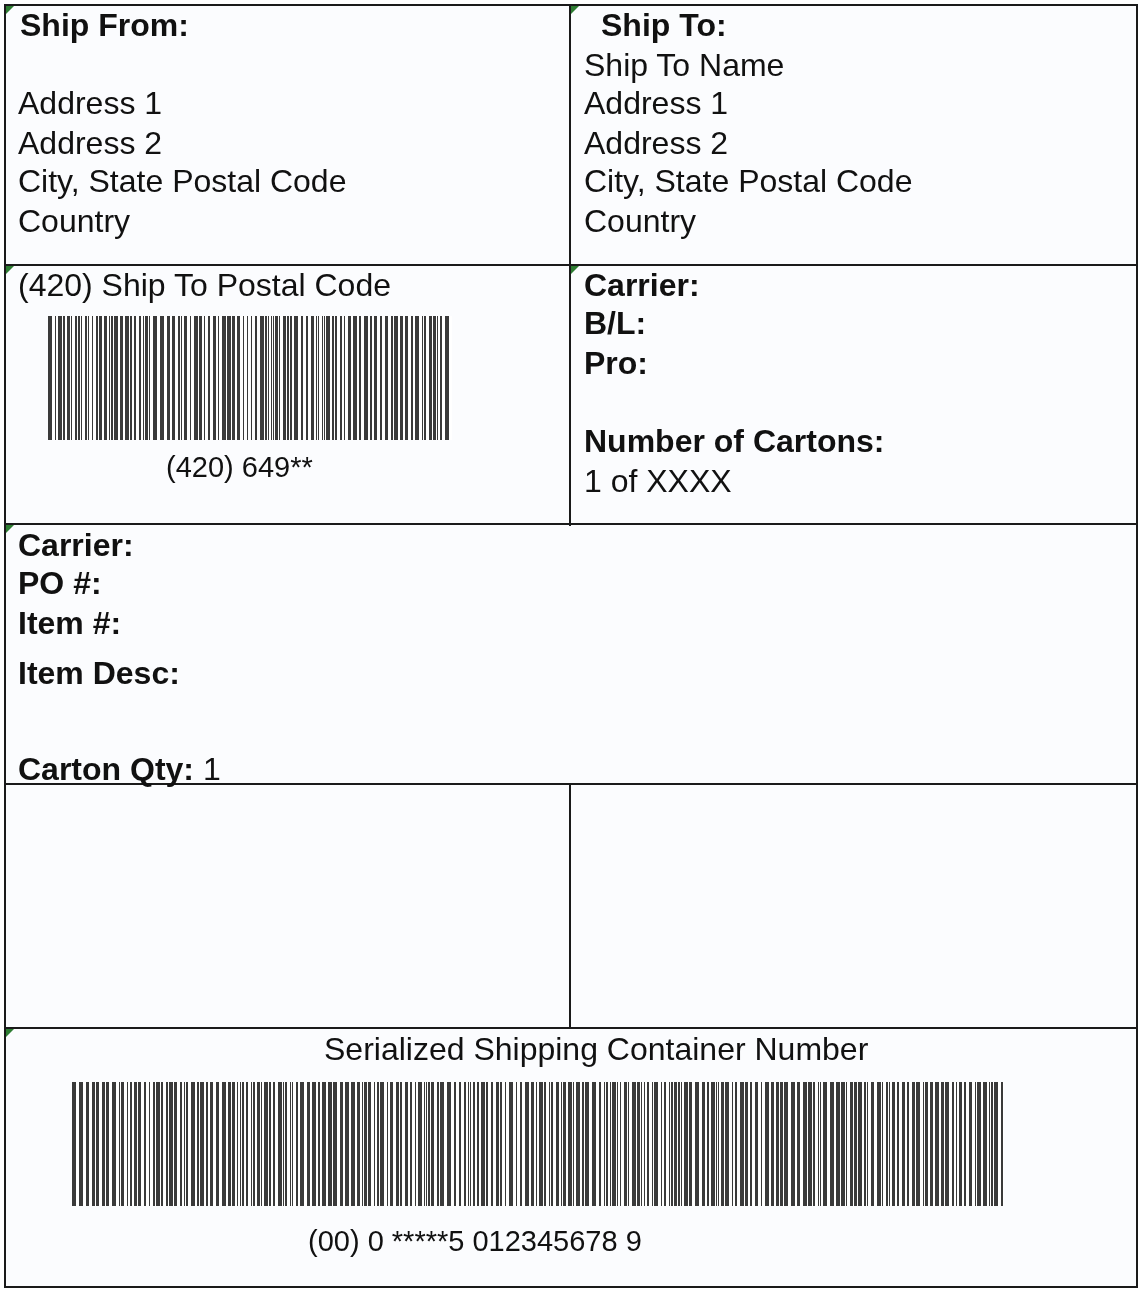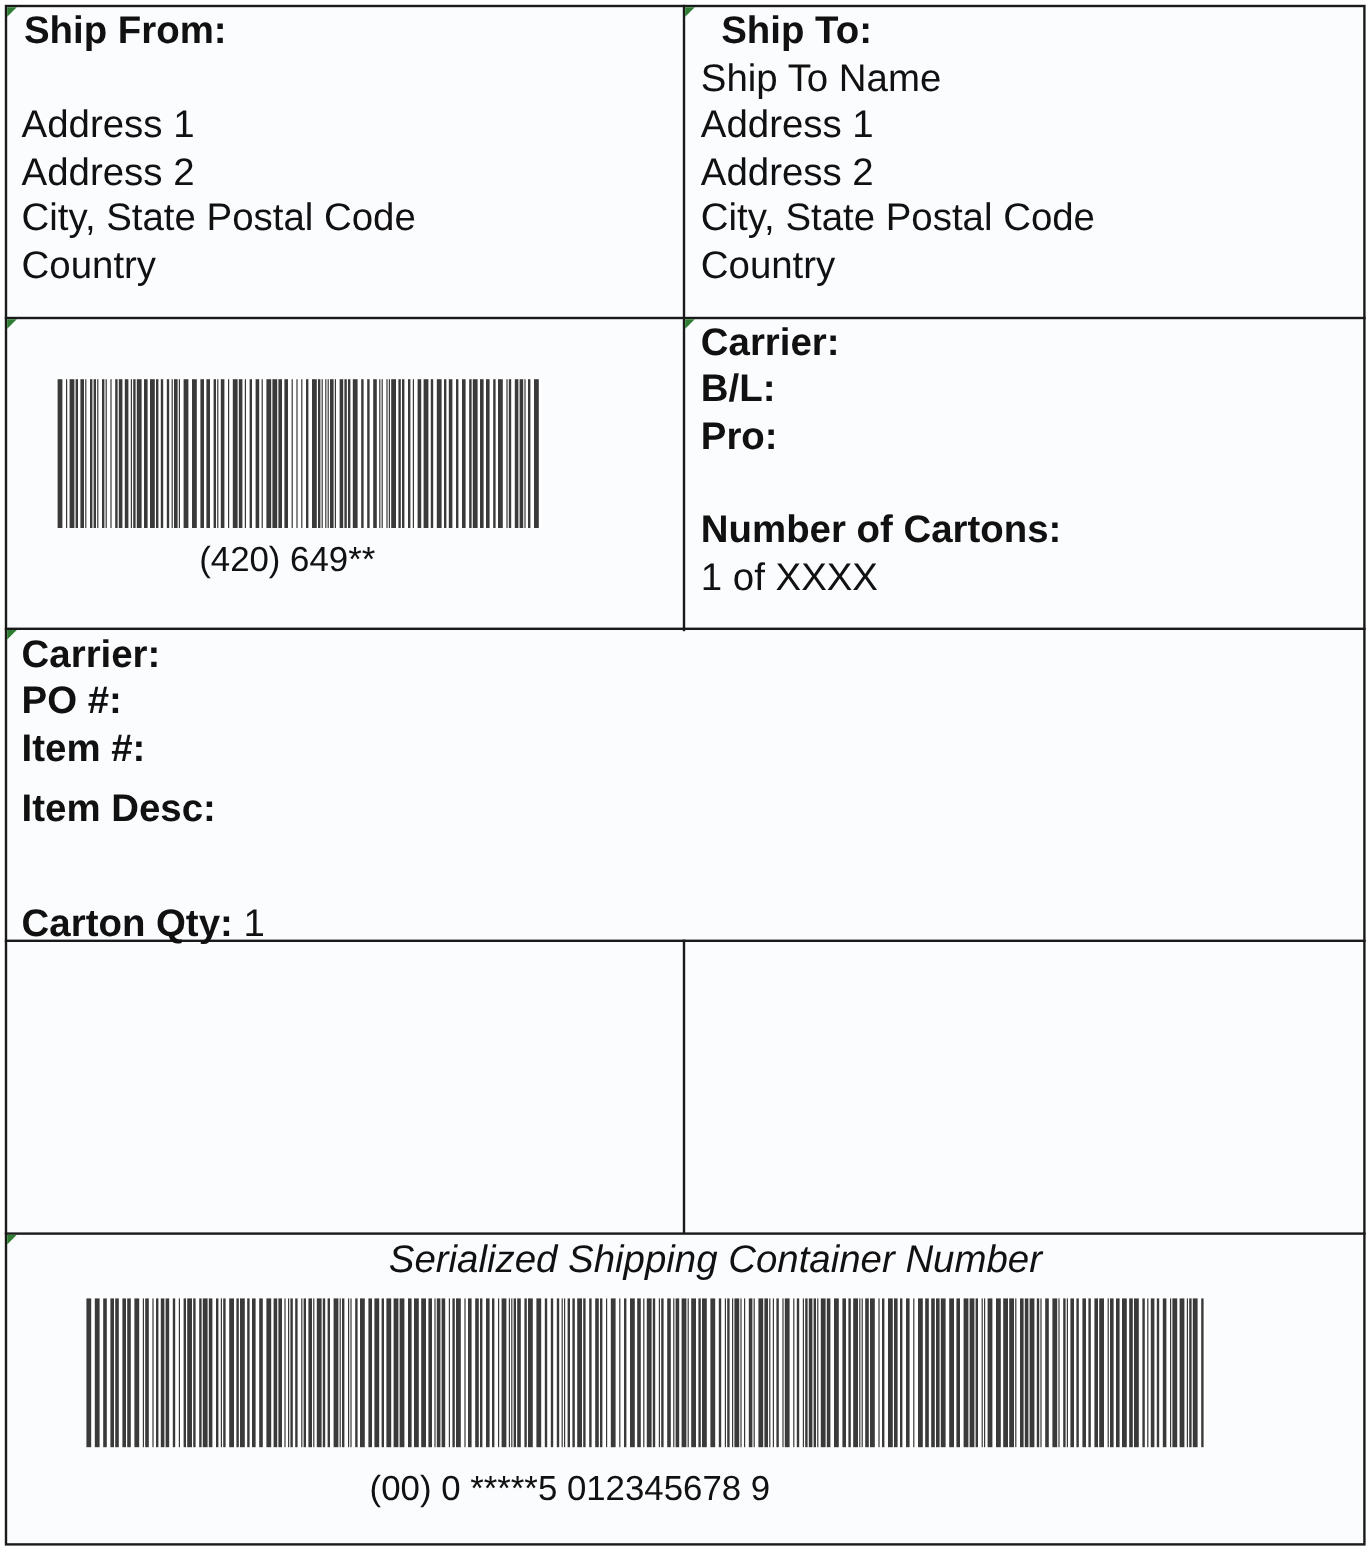--- a/index.html
+++ b/index.html
@@ -46,20 +46,21 @@
 <div class="cell" style="left:571px;top:6px;width:567px;height:258px;">
   <div class="line b" style="left:14px;top:3px;margin-left:16px;">Ship To:</div>
   <div class="line" style="left:13px;top:43px;">Ship To Name</div>
   <div class="line" style="left:13px;top:81px;">Address 1</div>
   <div class="line" style="left:13px;top:121px;">Address 2</div>
   <div class="line" style="left:13px;top:159px;">City, State Postal Code</div>
   <div class="line" style="left:13px;top:199px;">Country</div>
 </div>
 
 <div class="cell" style="left:6px;top:266px;width:563px;height:257px;">
+  <div class="line" style="left:12px;top:3px;">(420) Ship To Postal Code</div>
   <div class="barcode" id="bc1" style="left:42px;top:50px;width:404px;height:124px;">
       <div style="position:absolute;left:0px;top:0;width:4px;height:124px;background:#3a3a3a"></div>
       <div style="position:absolute;left:7px;top:0;width:1px;height:124px;background:#3a3a3a"></div>
       <div style="position:absolute;left:10px;top:0;width:4px;height:124px;background:#3a3a3a"></div>
       <div style="position:absolute;left:15px;top:0;width:2px;height:124px;background:#3a3a3a"></div>
       <div style="position:absolute;left:19px;top:0;width:3px;height:124px;background:#3a3a3a"></div>
       <div style="position:absolute;left:23px;top:0;width:1px;height:124px;background:#3a3a3a"></div>
       <div style="position:absolute;left:27px;top:0;width:2px;height:124px;background:#3a3a3a"></div>
       <div style="position:absolute;left:30px;top:0;width:2px;height:124px;background:#3a3a3a"></div>
       <div style="position:absolute;left:33px;top:0;width:1px;height:124px;background:#3a3a3a"></div>
@@ -166,21 +167,21 @@
   <div class="line" style="left:12px;top:204px;margin-top:24px;">
     <span class="b">Carton Qty:</span>
     <span>1</span>
   </div>
 </div>
 
 <div class="cell" style="left:6px;top:785px;width:563px;height:242px;"></div>
 <div class="cell" style="left:571px;top:785px;width:567px;height:242px;"></div>
 
 <div class="cell" style="left:6px;top:1029px;width:1132px;height:259px;">
-  <div class="line" style="left:318px;top:4px;font-style:italic;">Serialized Shipping Container Number</div>
+  <div class="line" style="left:318px;top:4px;">Serialized Shipping Container Number</div>
   <div class="barcode" id="bc2" style="left:66px;top:53px;width:932px;height:124px;">
       <div style="position:absolute;left:0px;top:0;width:4px;height:124px;background:#3a3a3a"></div>
       <div style="position:absolute;left:7px;top:0;width:4px;height:124px;background:#3a3a3a"></div>
       <div style="position:absolute;left:14px;top:0;width:3px;height:124px;background:#3a3a3a"></div>
       <div style="position:absolute;left:20px;top:0;width:3px;height:124px;background:#3a3a3a"></div>
       <div style="position:absolute;left:24px;top:0;width:3px;height:124px;background:#3a3a3a"></div>
       <div style="position:absolute;left:30px;top:0;width:3px;height:124px;background:#3a3a3a"></div>
       <div style="position:absolute;left:34px;top:0;width:3px;height:124px;background:#3a3a3a"></div>
       <div style="position:absolute;left:40px;top:0;width:4px;height:124px;background:#3a3a3a"></div>
       <div style="position:absolute;left:47px;top:0;width:1px;height:124px;background:#3a3a3a"></div>

